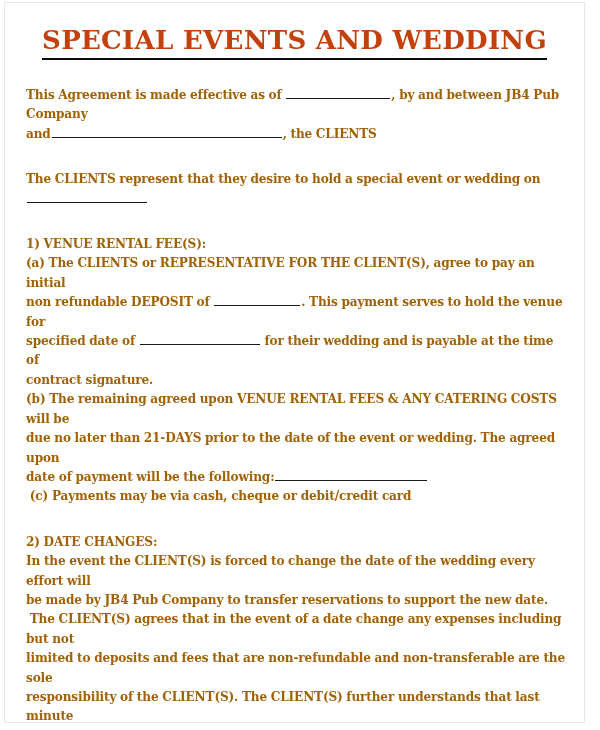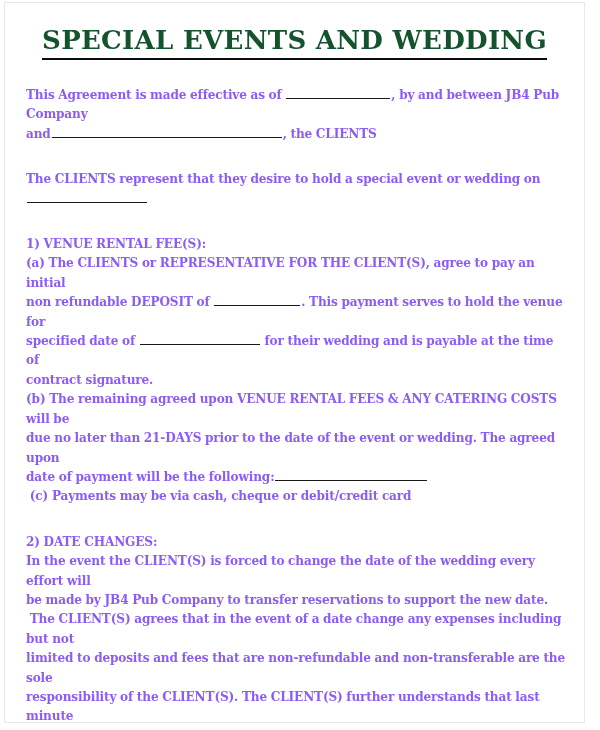--- a/index.html
+++ b/index.html
@@ -38,21 +38,21 @@
   }
 
   
   .doc-title {
     text-align: center;
     font-family: "DejaVu Serif", "Liberation Serif", serif;
     font-weight: bold;
     font-size: 26px;
     line-height: 34px;
     letter-spacing: 0.3px;
-    color: #14532d;
+    color: #c2410c;
     margin: 0;
     padding-top: 20px;
   }
   .doc-title .tline {
     display: block;
   }
   .doc-title .tline > span {
     display: inline-block;
     border-bottom: 2.5px solid #0d0d0d;
     padding-bottom: 1px;
@@ -61,21 +61,21 @@
   
   .body-area {
     padding: 0 16px 0 21px;
     color: #141414;
   }
   .para {
     font-family: "DejaVu Serif", "Liberation Serif", serif;
     font-weight: bold;
     font-size: 12.1px;
     line-height: 19.4px;
-    color: #8b5cf6;
+    color: #a16207;
     margin: 0;
     letter-spacing: -0.15px;
     white-space: pre-wrap;
     word-spacing: -0.3px;
   }
   .spacer-lg { height: 26px; }
 
   
   .blank {
     display: inline-block;

